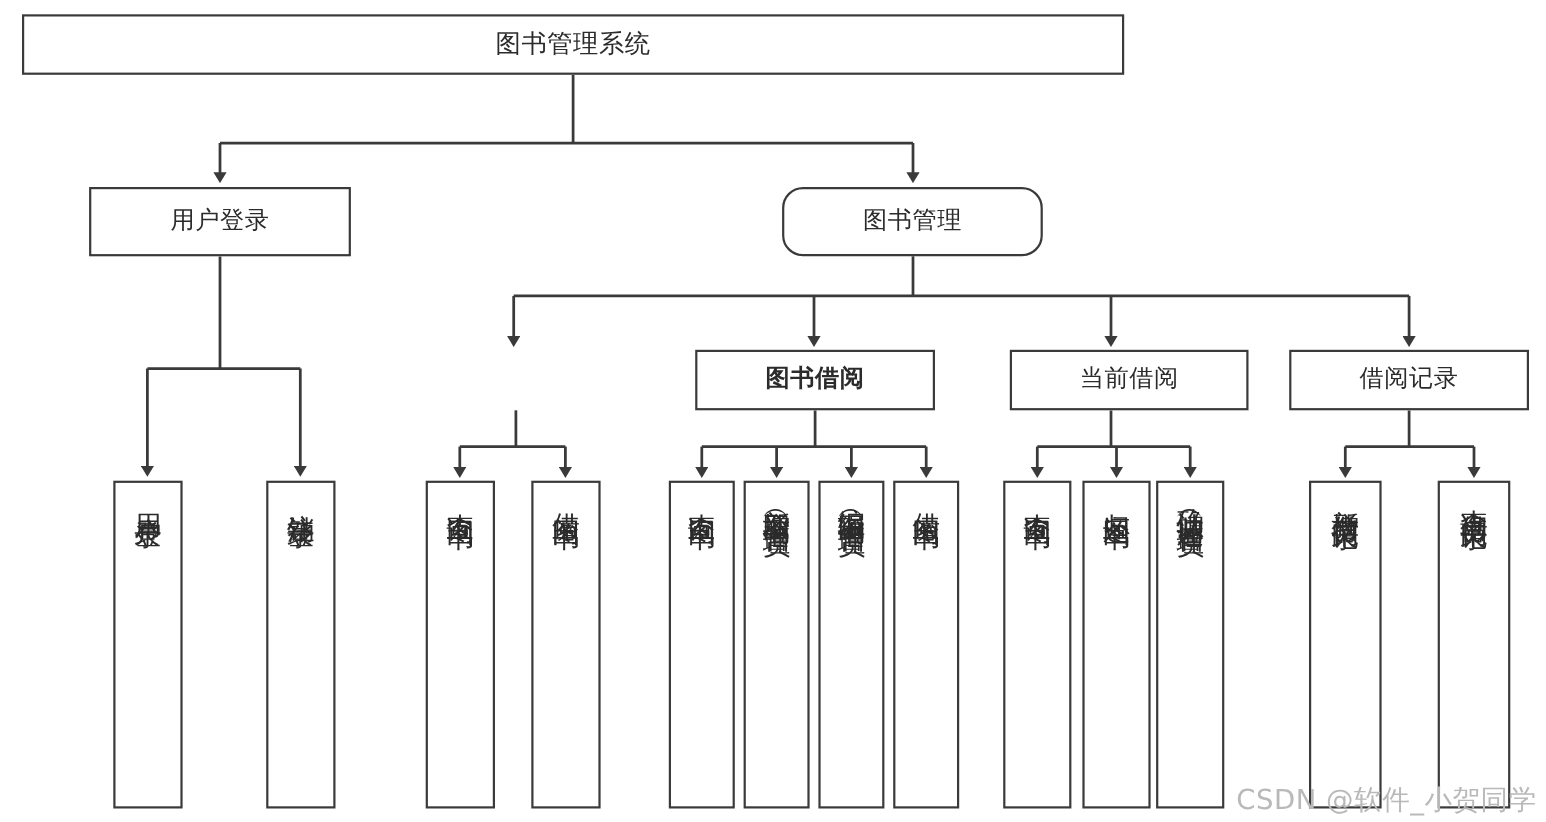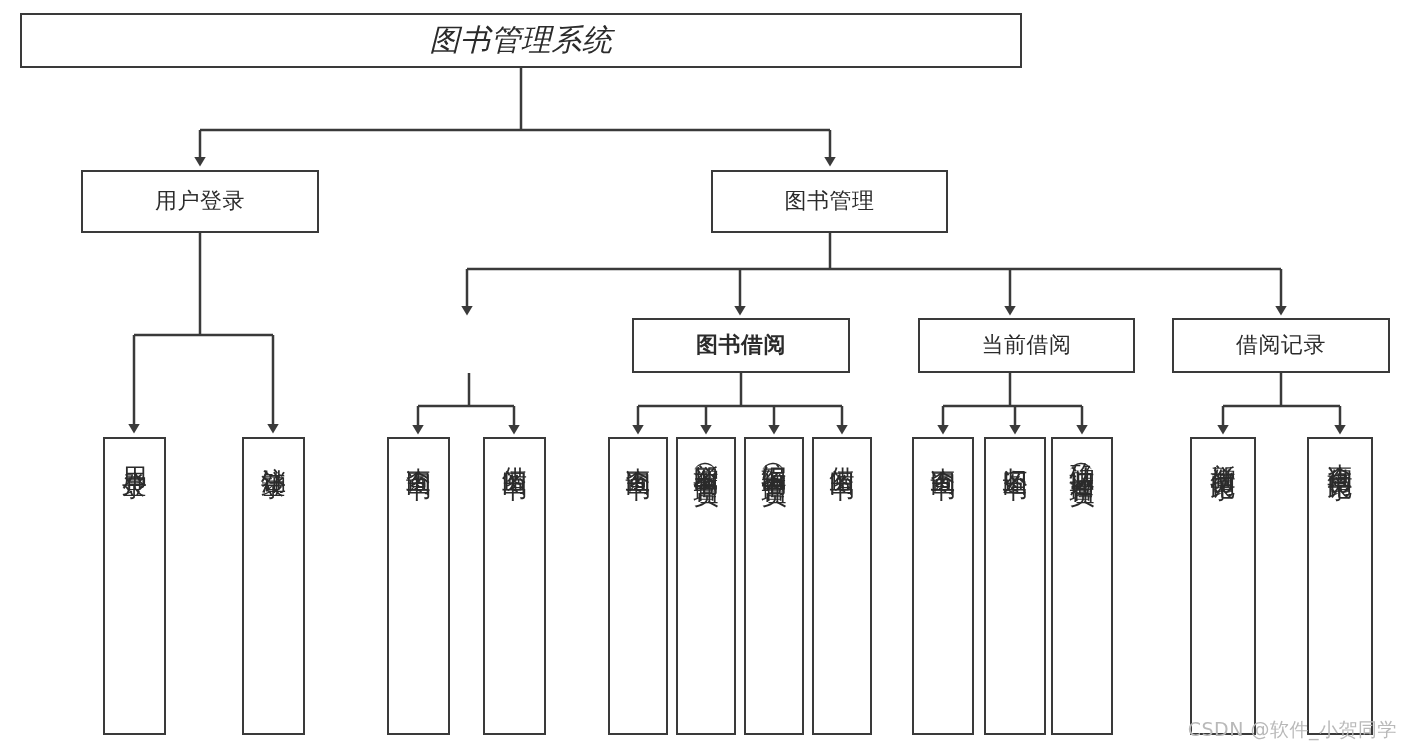--- a/index.html
+++ b/index.html
@@ -39,22 +39,21 @@
     display: block;
     line-height: 1.02;
     letter-spacing: 0.5px;
     white-space: nowrap;
   }
   
   .node.horiz .node-label {
     font-size: 22px;
   }
   .node.root .node-label {
-    font-size: 30px;
-    font-style: italic;
+    font-size: 23px;
   }
   
   .node.leaf {
     align-items: flex-start;
     justify-content: center;
     padding-top: 8px;
   }
   .node.leaf .node-label {
     writing-mode: vertical-rl;
     text-orientation: upright;
@@ -63,21 +62,21 @@
     letter-spacing: 3px;
     white-space: nowrap;
   }
   .node.leaf.tall-text {
     padding-top: 4px;
   }
   .watermark {
     position: absolute;
     right: 8px;
     bottom: 4px;
-    font-size: 19px;
+    font-size: 25px;
     color: #b9b9b9;
     letter-spacing: 0.5px;
     white-space: nowrap;
   }
 </style>
 </head>
 <body>
 
 <div id="canvas">
 
@@ -131,21 +130,21 @@
     </g>
   </svg>
 
   <div class="node horiz root" style="left:20px; top:13px; width:1002px; height:55px;">
     <span class="node-label">图书管理系统</span>
   </div>
 
   <div class="node horiz" style="left:81px; top:170px; width:238px; height:63px;">
     <span class="node-label">用户登录</span>
   </div>
-  <div class="node horiz" style="left:711px; top:170px; width:237px; height:63px;">
+  <div class="node horiz" style="left:711px; top:170px; width:237px; height:63px;border-radius:19px;">
     <span class="node-label">图书管理</span>
   </div>
 
   <div class="node horiz" style="left:632px; top:318px; width:218px; height:55px;font-weight:bold;">
     <span class="node-label">图书借阅</span>
   </div>
   <div class="node horiz" style="left:902px; top:318px; width:217px; height:55px;margin-left:16px;">
     <span class="node-label">当前借阅</span>
   </div>
   <div class="node horiz" style="left:1172px; top:318px; width:218px; height:55px;">

